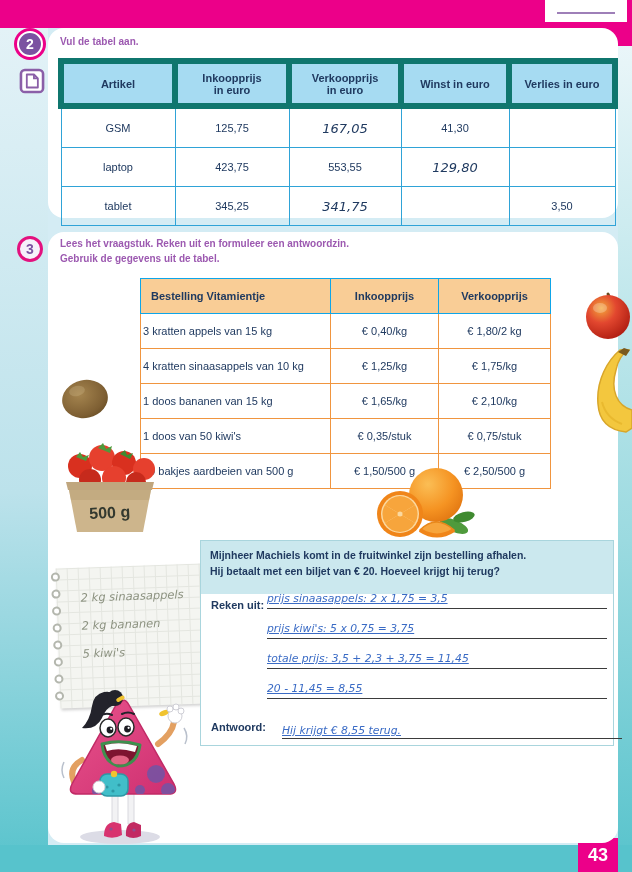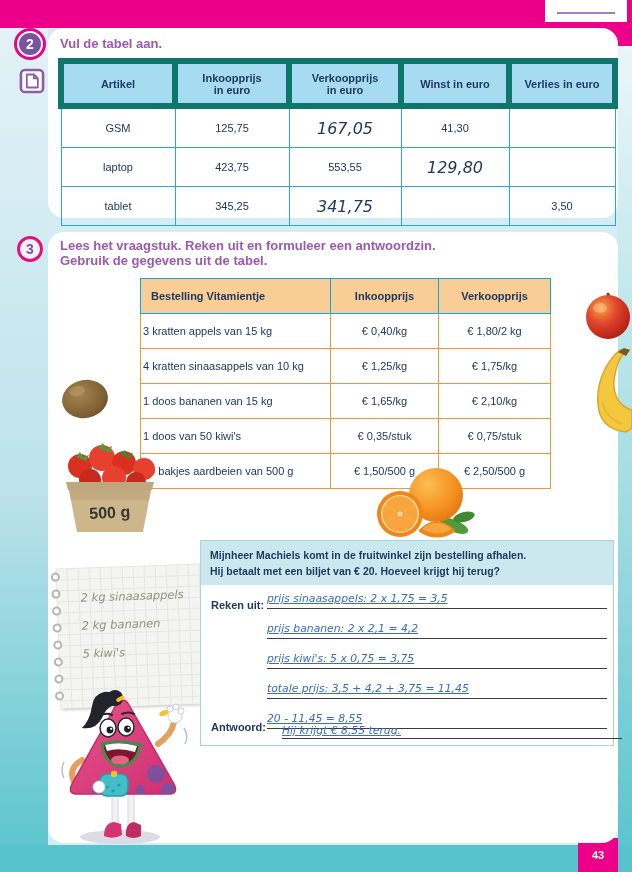--- a/index.html
+++ b/index.html
@@ -10,50 +10,50 @@
   .corner-pink{position:absolute;left:560px;top:0;width:72px;height:46px;background:#EC0089;}
   .name-box{position:absolute;left:545px;top:0;width:82px;height:22px;background:#fff;}
   .name-line{position:absolute;left:12px;top:12px;width:58px;height:2px;background:#9E7FB8;}
   .left-strip{position:absolute;left:0;top:28px;width:48px;height:844px;
       background:linear-gradient(180deg,#E3F2F7 0%,#BCE2EB 55%,#57C3CC 100%);}
   .content-bg{position:absolute;left:48px;top:28px;width:570px;height:817px;background:#D4ECF4;}
   .right-strip{position:absolute;left:618px;top:44px;width:14px;height:828px;
       background:linear-gradient(180deg,#EAF6F9 0%,#9BDAE0 60%,#57C3CC 100%);}
   .bottom-bar{position:absolute;left:0;top:845px;width:632px;height:27px;background:#57C3CC;}
   .page-badge{position:absolute;left:578px;top:838px;width:40px;height:34px;background:#EC0089;
-      color:#fff;font-weight:bold;font-size:11px;display:flex;align-items:center;justify-content:center;}
+      color:#fff;font-weight:bold;font-size:18px;display:flex;align-items:center;justify-content:center;}
   
   .block{position:absolute;background:#fff;border-radius:16px;}
   .block2{left:48px;top:28px;width:570px;height:190px;}
   .block3{left:48px;top:232px;width:570px;height:611px;}
   
   .badge{position:absolute;width:26px;height:26px;border-radius:50%;display:flex;align-items:center;
       justify-content:center;font-weight:bold;font-size:14px;box-sizing:border-box;}
   .badge2{left:17px;top:31px;background:#7B52A1;color:#fff;border:2px solid #fff;box-shadow:0 0 0 3px #EC0089;}
   .badge3{left:17px;top:236px;background:#F6F1FA;color:#7B52A1;border:3px solid #E3117E;}
   .book-icon{position:absolute;left:19px;top:68px;width:26px;height:26px;}
   
-  .ex-title{position:absolute;font-weight:bold;font-size:13px;color:#9C59B0;}
+  .ex-title{position:absolute;font-weight:bold;font-size:10px;color:#9C59B0;}
   
   table{border-collapse:collapse;table-layout:fixed;}
   .t1{position:absolute;left:58px;top:58px;width:554px;font-size:11px;}
   .t1 th{background:#A6DBF2;border:6px solid #0f766e;color:#203A60;font-size:11px;height:37px;
       white-space:pre-line;text-align:center;font-weight:bold;}
   .t1 td{border:1px solid #2FA3D7;height:36px;text-align:center;color:#203A60;}
-  .hw{color:#3A6BC5;font-family:"DejaVu Sans",sans-serif;font-style:italic;font-size:16px;}
+  .hw{color:#3A6BC5;font-family:"DejaVu Sans",sans-serif;font-style:italic;font-size:13px;}
   
   .t2{position:absolute;left:140px;top:278px;width:410px;font-size:11px;}
   .t2 th{background:#F9CD96;border:1px solid #0ea5e9;height:32px;font-weight:bold;color:#203A60;}
   .t2 th.c0{text-align:left;padding-left:10px;}
   .t2 td{border:1px solid #F0953F;height:32px;text-align:center;color:#203A60;background:#fff;}
   .t2 td.c0{text-align:left;padding-left:2px;}
   
   .qa-box{position:absolute;left:200px;top:540px;width:414px;height:206px;border:1px solid #A9D5DD;
       background:#fff;box-sizing:border-box;}
-  .question{position:absolute;left:0;top:0;width:100%;height:44px;background:#CBE8EE;box-sizing:border-box;
+  .question{position:absolute;left:0;top:0;width:100%;height:53px;background:#CBE8EE;box-sizing:border-box;
       padding:6px 9px;font-weight:bold;font-size:10.5px;line-height:1.55;color:#203A60;}
   .reken-label,.answer-label{position:absolute;left:10px;font-weight:bold;font-size:11px;color:#203A60;}
   .reken-label{top:58px;}
   .work{position:absolute;left:66px;top:38px;width:340px;}
   .work-line{height:26px;border-bottom:1.2px solid #3B3B3B;display:flex;align-items:flex-end;padding-bottom:3px;}
   .hand{color:#3A6BC5;font-family:"DejaVu Sans",sans-serif;font-style:italic;font-size:10.8px;
       text-decoration:underline;}
   .answer-label{top:180px;}
   .answer-line{position:absolute;left:81px;top:172px;width:340px;height:24px;border-bottom:1.4px solid #3B3B3B;
       display:flex;align-items:flex-end;padding-bottom:1px;}
@@ -281,27 +281,24 @@
     <div class="question">
       <div>Mijnheer Machiels komt in de fruitwinkel zijn bestelling afhalen.</div>
       <div>Hij betaalt met een biljet van € 20. Hoeveel krijgt hij terug?</div>
     </div>
     <div class="reken-label">Reken uit:</div>
     <div class="work">
       <div class="work-line">
         <span class="hand">prijs sinaasappels: 2 x 1,75 = 3,5</span>
         </div>
       <div class="work-line">
-        <span class="hand">prijs bananen: 2 x 2,1 = 4,2</span>
-        </div>
-      <div class="work-line">
         <span class="hand">prijs kiwi's: 5 x 0,75 = 3,75</span>
         </div>
       <div class="work-line">
-        <span class="hand">totale prijs: 3,5 + 4,2 + 3,75 = 11,45</span>
+        <span class="hand">totale prijs: 3,5 + 2,3 + 3,75 = 11,45</span>
         </div>
       <div class="work-line">
         <span class="hand">20 - 11,45 = 8,55</span>
         </div>
     </div>
     <div class="answer-label">Antwoord:</div>
     <div class="answer-line">
       <span class="hand">Hij krijgt € 8,55 terug.</span>
     </div>
   </div>

